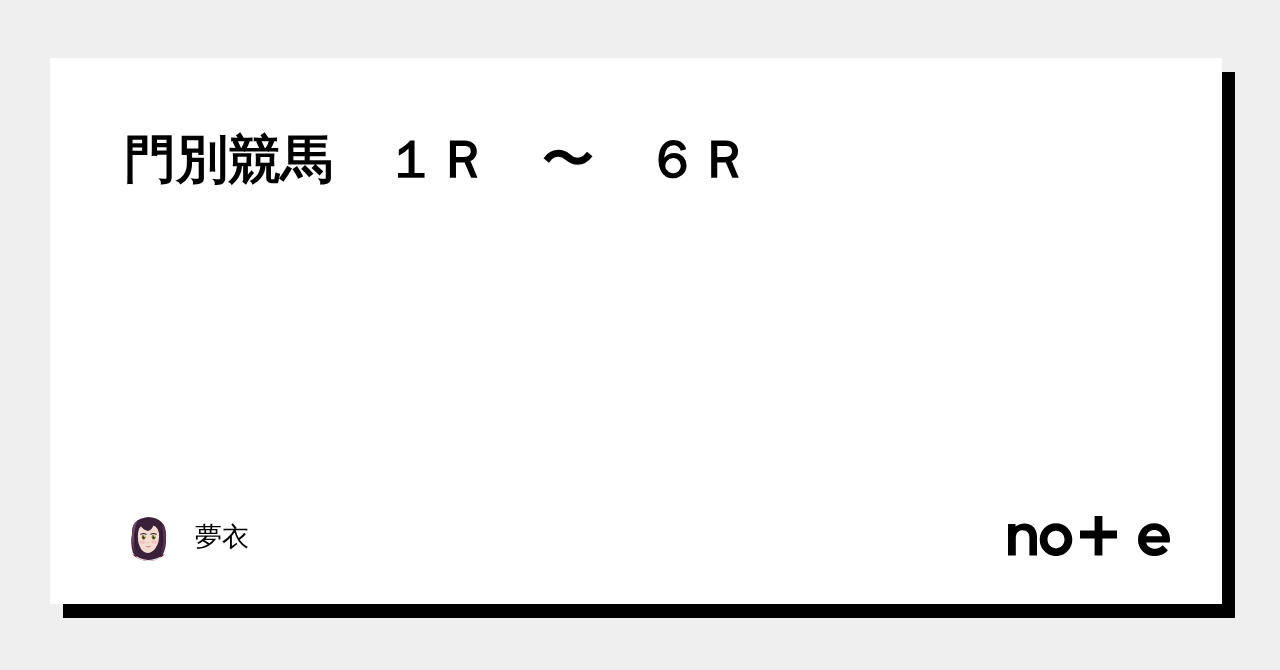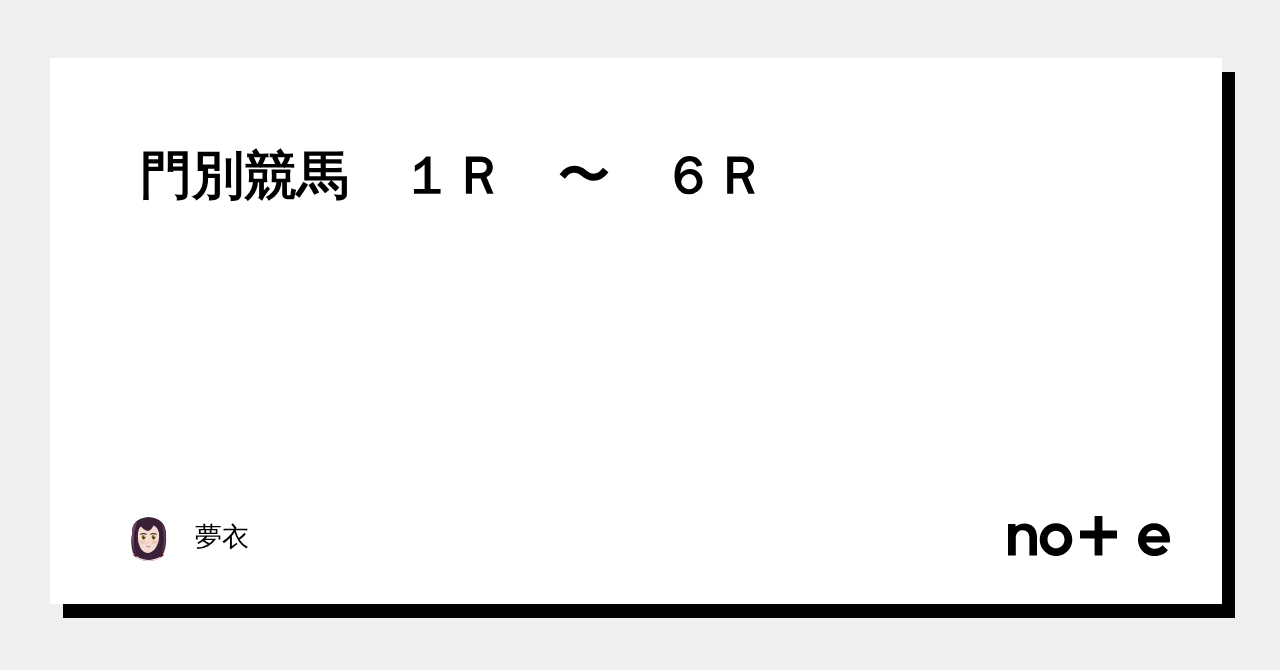--- a/index.html
+++ b/index.html
@@ -42,21 +42,21 @@
     box-sizing: border-box;
     padding: 0;
   }
 
   
   .title {
     position: absolute;
     left: 74px;
     top: 67px;
     width: 1040px;
-    margin: 16px;
+    margin: 0;
     font-size: 52px;
     line-height: 1.32;
     font-weight: 700;
     color: #000000;
     letter-spacing: 0.005em;
     word-break: break-all;
     font-family: "DejaVu Sans", "Liberation Sans", sans-serif;
   }
 
   

